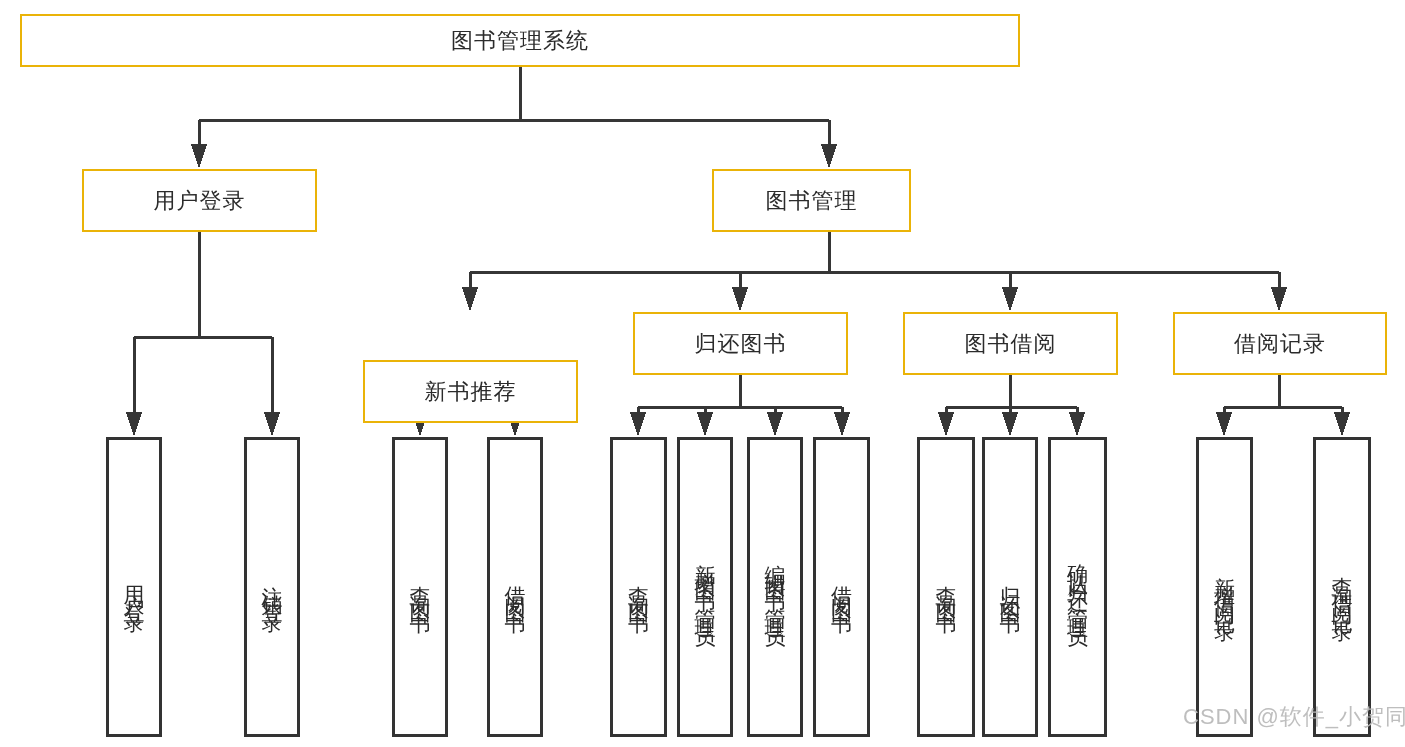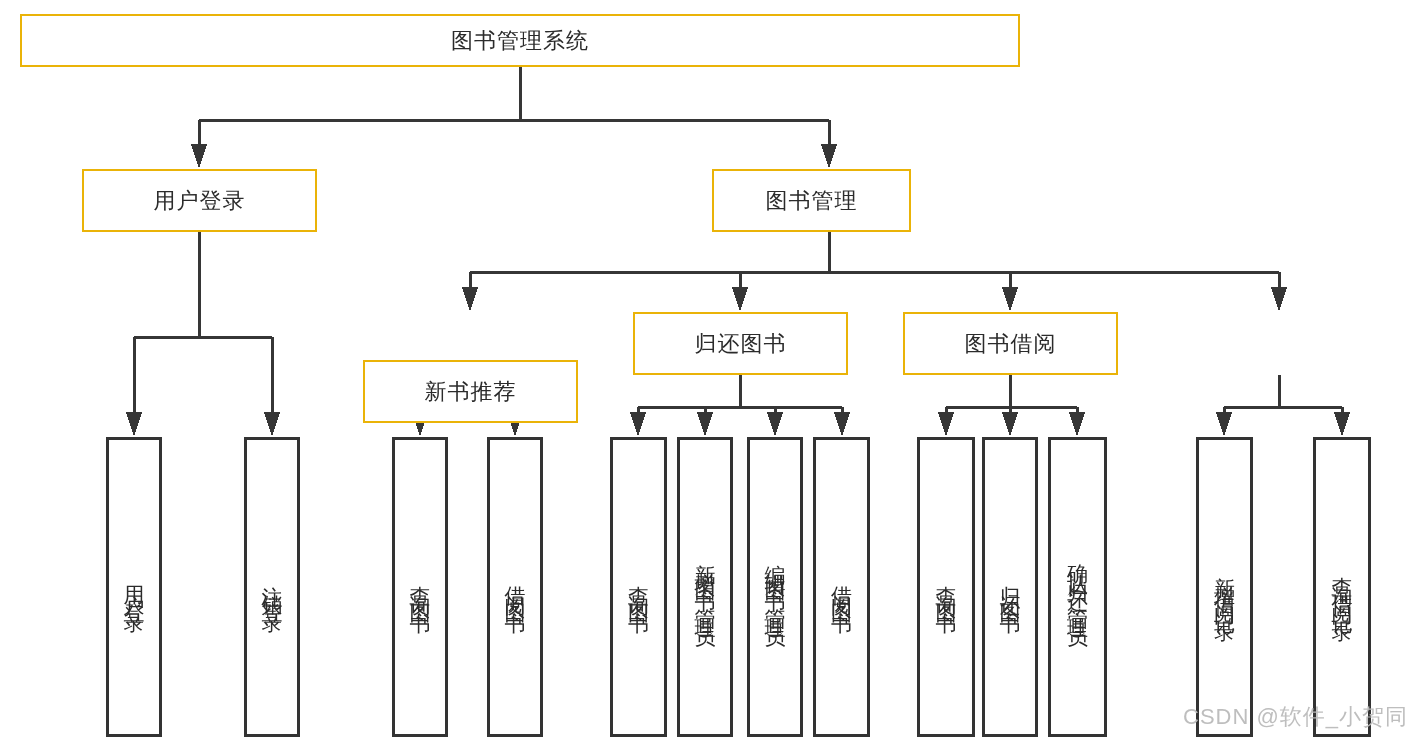--- a/index.html
+++ b/index.html
@@ -119,20 +119,21 @@
   </svg>
 
   <div class="hbox" style="left:20px; top:14px; width:1000px; height:53px;">图书管理系统</div>
 
   <div class="hbox" style="left:82px; top:169px; width:235px; height:63px;">用户登录</div>
   <div class="hbox" style="left:712px; top:169px; width:199px; height:63px;">图书管理</div>
 
   <div class="hbox" style="left:363px; top:312px; width:215px; height:63px;margin-top:48px;">新书推荐</div>
   <div class="hbox" style="left:633px; top:312px; width:215px; height:63px;">归还图书</div>
   <div class="hbox" style="left:903px; top:312px; width:215px; height:63px;">图书借阅</div>
+  <div class="hbox" style="left:1173px; top:312px; width:214px; height:63px;">借阅记录</div>
 
   <div class="vbox" style="left:106px; width:56px;">用户登录</div>
   <div class="vbox" style="left:244px; width:56px;">注销登录</div>
 
   <div class="vbox" style="left:392px; width:56px;">查询图书</div>
   <div class="vbox" style="left:487px; width:56px;">借阅图书</div>
 
   <div class="vbox" style="left:610px; width:57px;">查询图书</div>
   <div class="vbox" style="left:677px; width:56px;">新增图书（管理员）</div>
   <div class="vbox" style="left:747px; width:56px;">编辑图书（管理员）</div>

